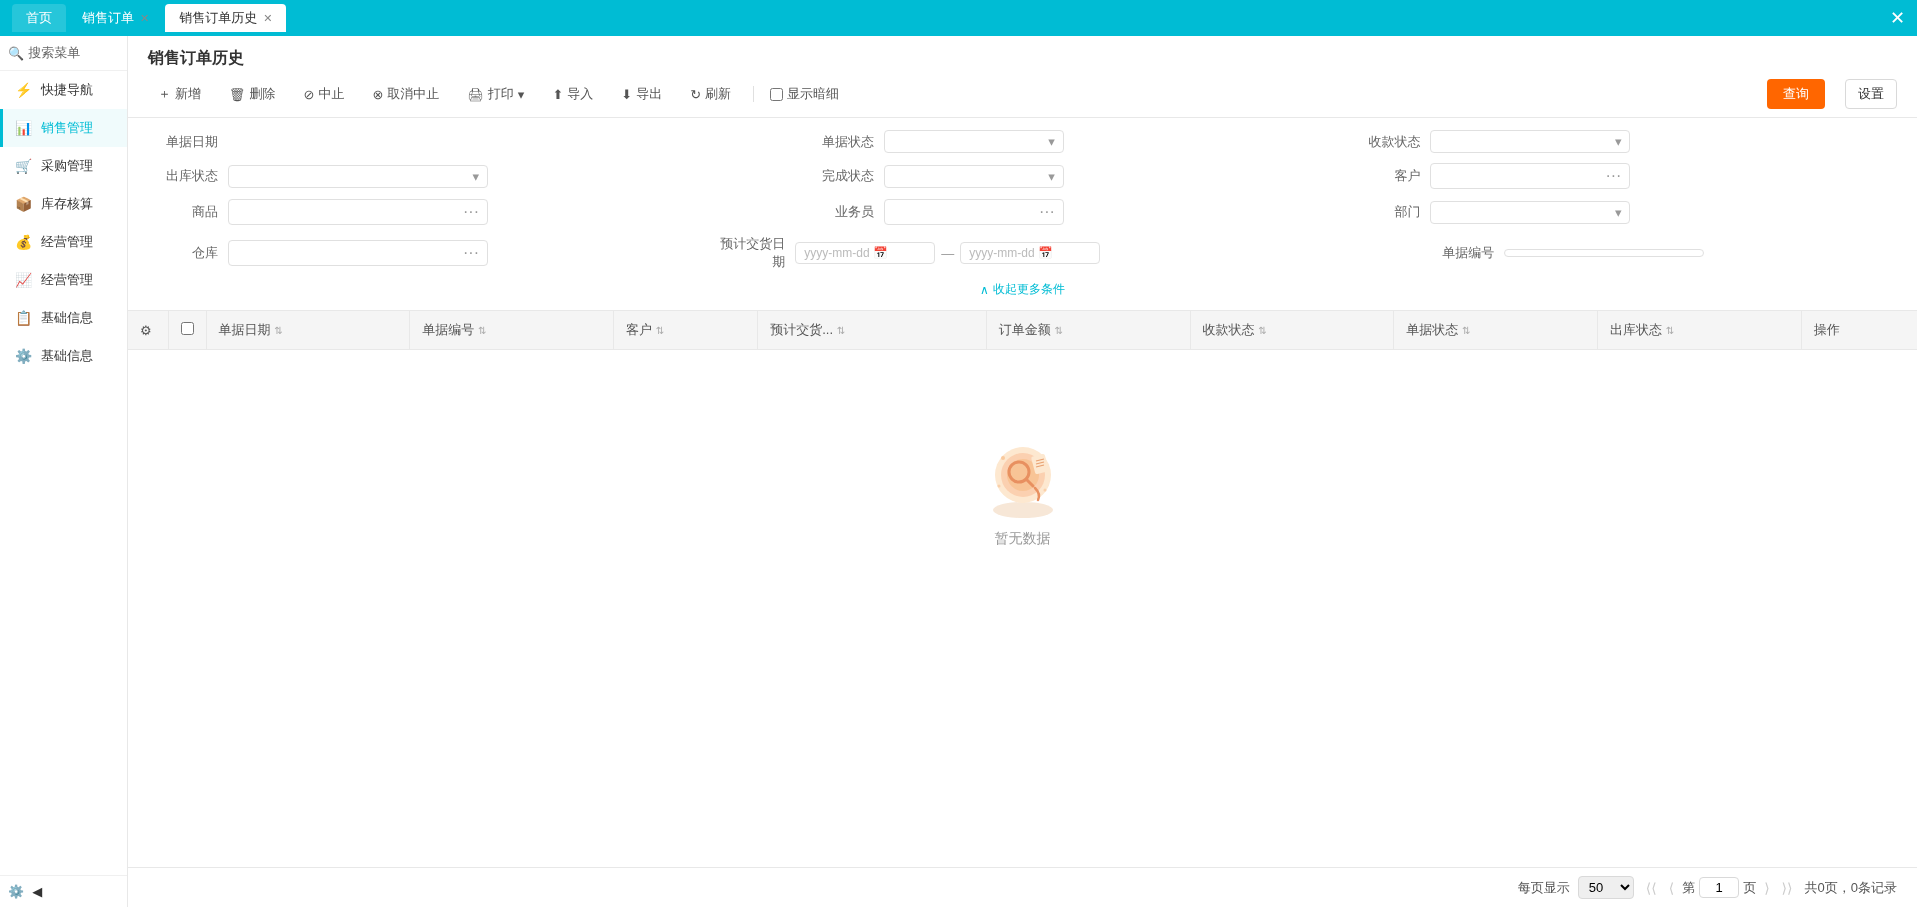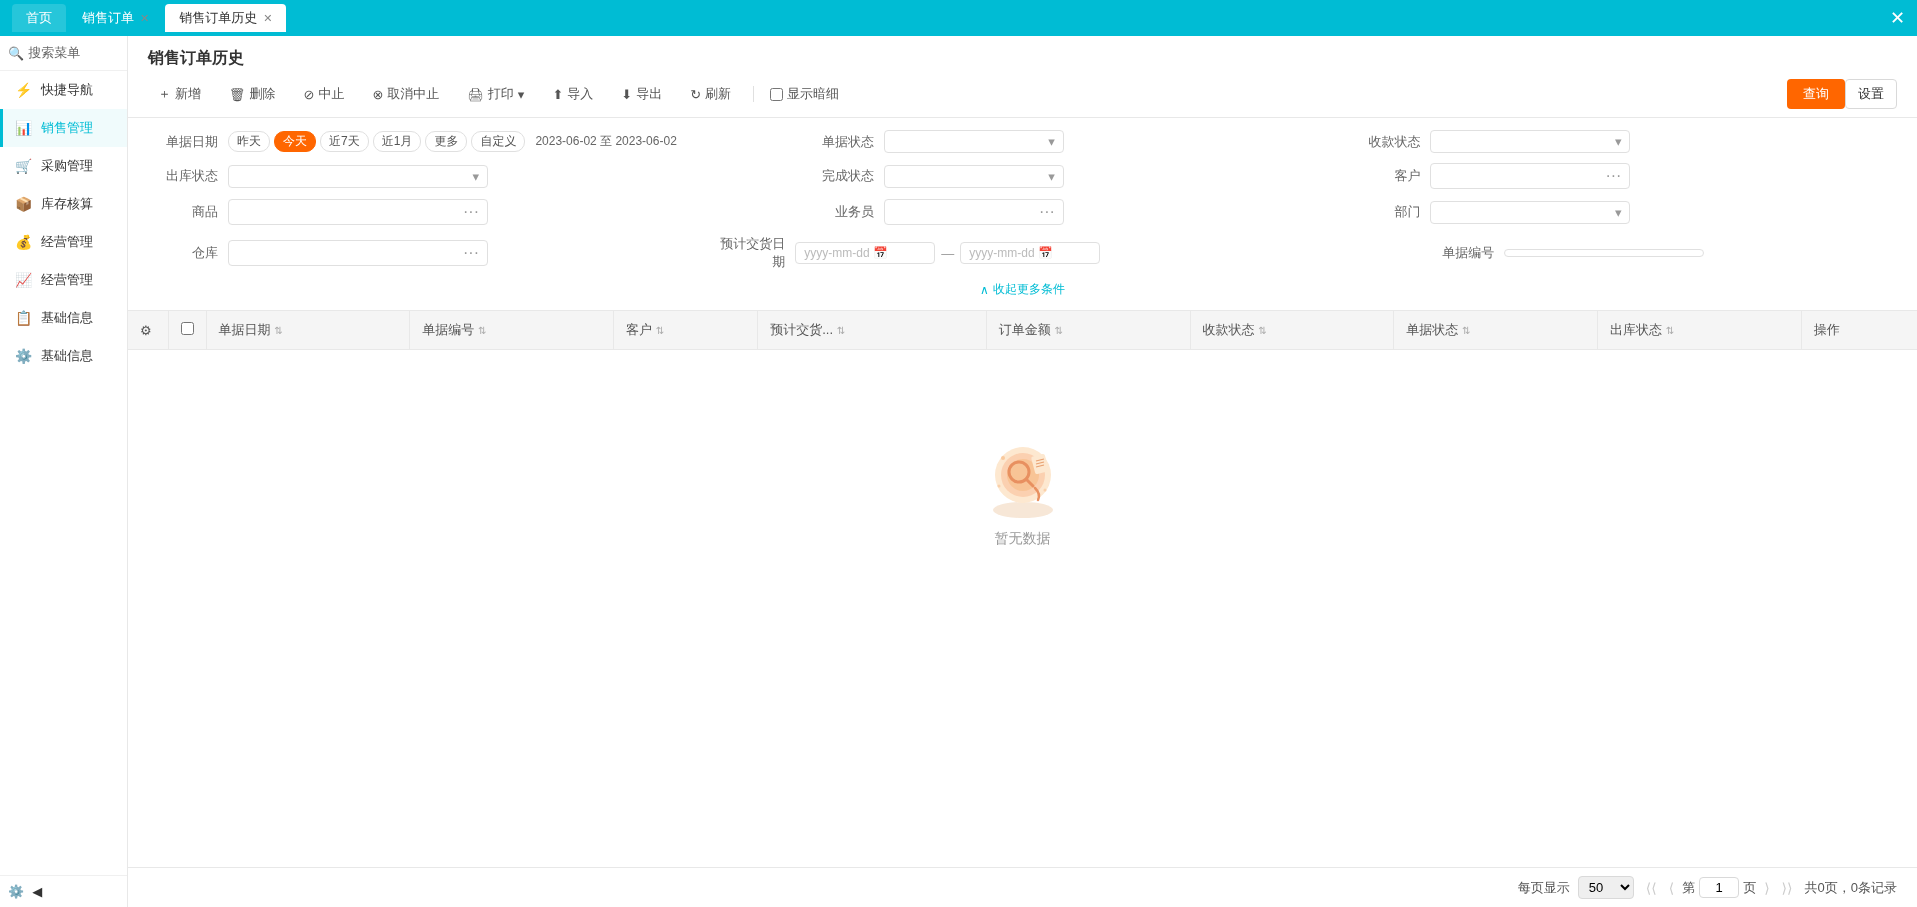--- a/index.html
+++ b/index.html
@@ -178,43 +178,32 @@
         </button>
         <button class="toolbar-btn">
           <span>↻</span>
           <span>刷新</span>
         </button>
         <div class="divider-v"></div>
         <div class="checkbox-display">
           <input type="checkbox" style="">
           <span>显示暗细</span>
         </div>
-        <div style="margin-left:auto; display:flex; gap:0;justify-content:flex-end;">
+        <div style="margin-left:auto; display:flex; gap:20px;justify-content:flex-end;">
           <button class="btn-primary">查询</button>
           <button class="btn-secondary">设置</button>
         </div>
       </div>
     </div>
 
     <div class="filter-area">
 
       <div class="filter-row">
         <div class="filter-col" style="flex:1.2;">
           <span class="filter-label">单据日期</span>
-          <div class="filter-value">
-            <div class="date-quick">
-              <button class="date-btn">昨天</button>
-              <button class="date-btn active">今天</button>
-              <button class="date-btn">近7天</button>
-              <button class="date-btn">近1月</button>
-              <button class="date-btn">更多</button>
-              <button class="date-btn">自定义</button>
-            </div>
-            <div style="margin-left:4px; font-size:12px; color:#666;">2023-06-02 至 2023-06-02</div>
-          </div>
         </div>
         <div class="filter-col" style="flex:1;">
           <span class="filter-label">单据状态</span>
           <div class="filter-select" style="min-width:180px;">
             <span style="flex:1; color:#ccc; font-size:13px;"></span>
             <span class="chevron">▾</span>
           </div>
         </div>
         <div class="filter-col" style="flex:1;">
           <span class="filter-label">收款状态</span>

